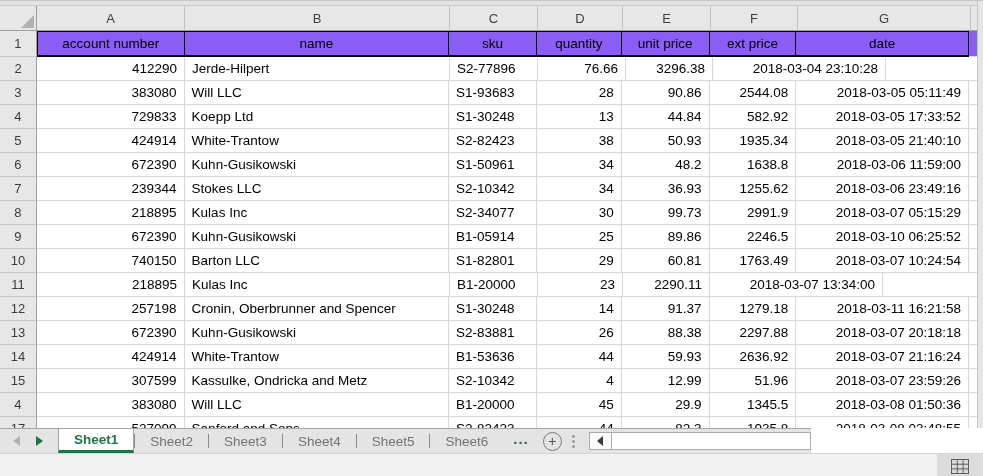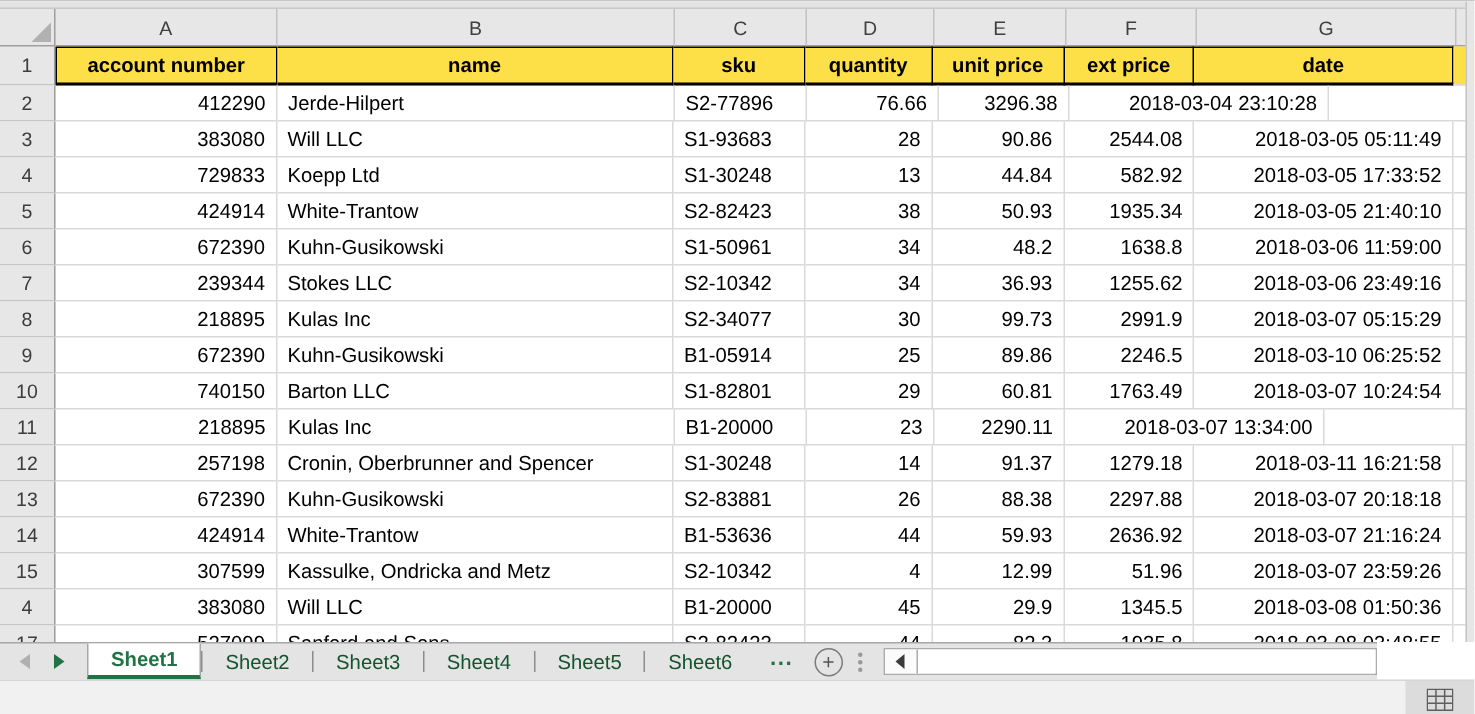--- a/index.html
+++ b/index.html
@@ -33,40 +33,40 @@
           border-right: 1px solid #d9d9d9; border-bottom: 1px solid #d9d9d9; }
   .col-0 { width: 148px; justify-content: flex-end; }
   .col-1 { width: 265px; justify-content: flex-start; }
   .col-2 { width: 88px;  justify-content: flex-start; }
   .col-3 { width: 85px;  justify-content: flex-end; }
   .col-4 { width: 88px;  justify-content: flex-end; }
   .col-5 { width: 87px;  justify-content: flex-end; }
   .col-6 { width: 173px; justify-content: flex-end; }
   .col-headers .col-0, .col-headers .col-1, .col-headers .col-2, .col-headers .col-3,
   .col-headers .col-4, .col-headers .col-5, .col-headers .col-6 { justify-content: center; }
-  .row.hdr .cell { justify-content: center; font-weight: bold; background: #fde047;
+  .row.hdr .cell { justify-content: center; font-weight: normal; background: #8b5cf6;
                    border-top: 1px solid #000; border-right: 1px solid #000;
                    border-bottom: 2px solid #000; }
   .row.hdr .cell.col-0 { border-left: 1px solid #000; }
   .row.hdr .cell.filler { border-top: none; border-right: none; border-bottom: 1px solid #d9d9d9; }
 
   .vscroll { position: absolute; top: 0; right: 0; width: 6px; height: 427px;
              background: #e6e6e6; border-left: 1px solid #c4c4c4; }
 
   
-  .tabbar { position: absolute; top: 427px; left: 0; width: 918px; height: 25px;
+  .tabbar { position: absolute; top: 427px; left: 0; width: 811px; height: 25px;
             background: #e4e4e4; border-top: 1px solid #a6a6a6;
             display: flex; align-items: stretch; }
   .tab-nav { display: flex; align-items: center; gap: 16px; padding: 0 15px 0 13px; }
   .tri-left  { width: 0; height: 0; border-top: 5px solid transparent; border-bottom: 5px solid transparent;
                border-right: 7px solid #b0b0b0; }
   .tri-right { width: 0; height: 0; border-top: 5px solid transparent; border-bottom: 5px solid transparent;
                border-left: 7px solid #217346; }
   .tabs { display: flex; align-items: stretch; }
-  .tab { display: flex; align-items: center; padding: 0 15px; font-size: 13.5px; color: #14532d; }
+  .tab { display: flex; align-items: center; padding: 0 15px; font-size: 13.5px; color: #737373; }
   .tab.active { background: #fff; color: #217346; font-weight: bold;
                 border-left: 1px solid #a6a6a6; border-right: 1px solid #a6a6a6;
                 border-bottom: 3px solid #217346; }
   .tab-sep { width: 1px; height: 14px; background: #8c8c8c; align-self: center; }
   .more-sheets { display: flex; align-items: center; padding: 0 8px 6px 10px;
                  color: #217346; font-size: 15px; font-weight: bold; letter-spacing: 1px; }
   .add-btn { width: 19px; height: 19px; border: 1px solid #7a7a7a; border-radius: 50%;
              color: #555; font-size: 14px; line-height: 1; display: flex; align-items: center;
              justify-content: center; align-self: center; margin: 0 10px 0 6px; background: transparent; }
   .splitter { display: flex; flex-direction: column; gap: 2px; justify-content: center;

